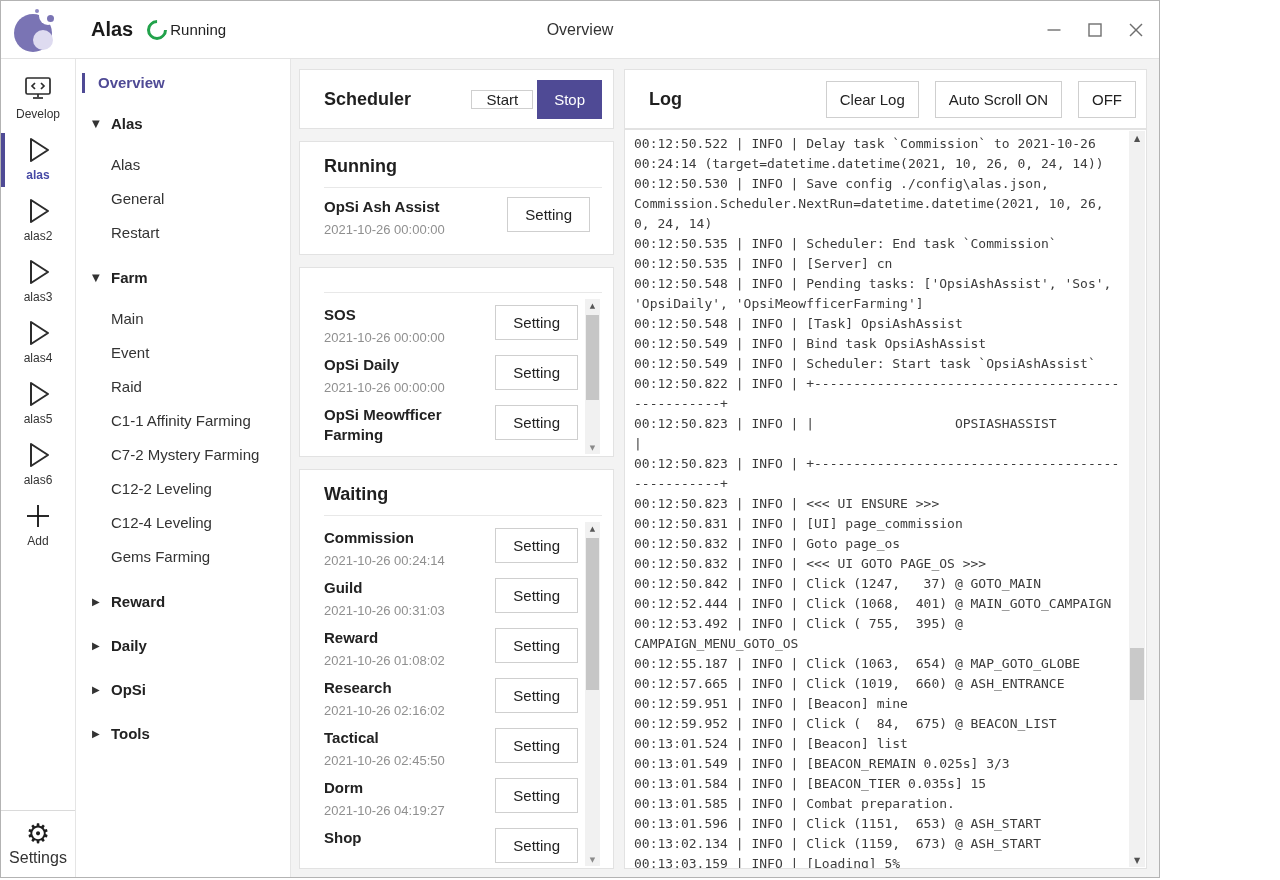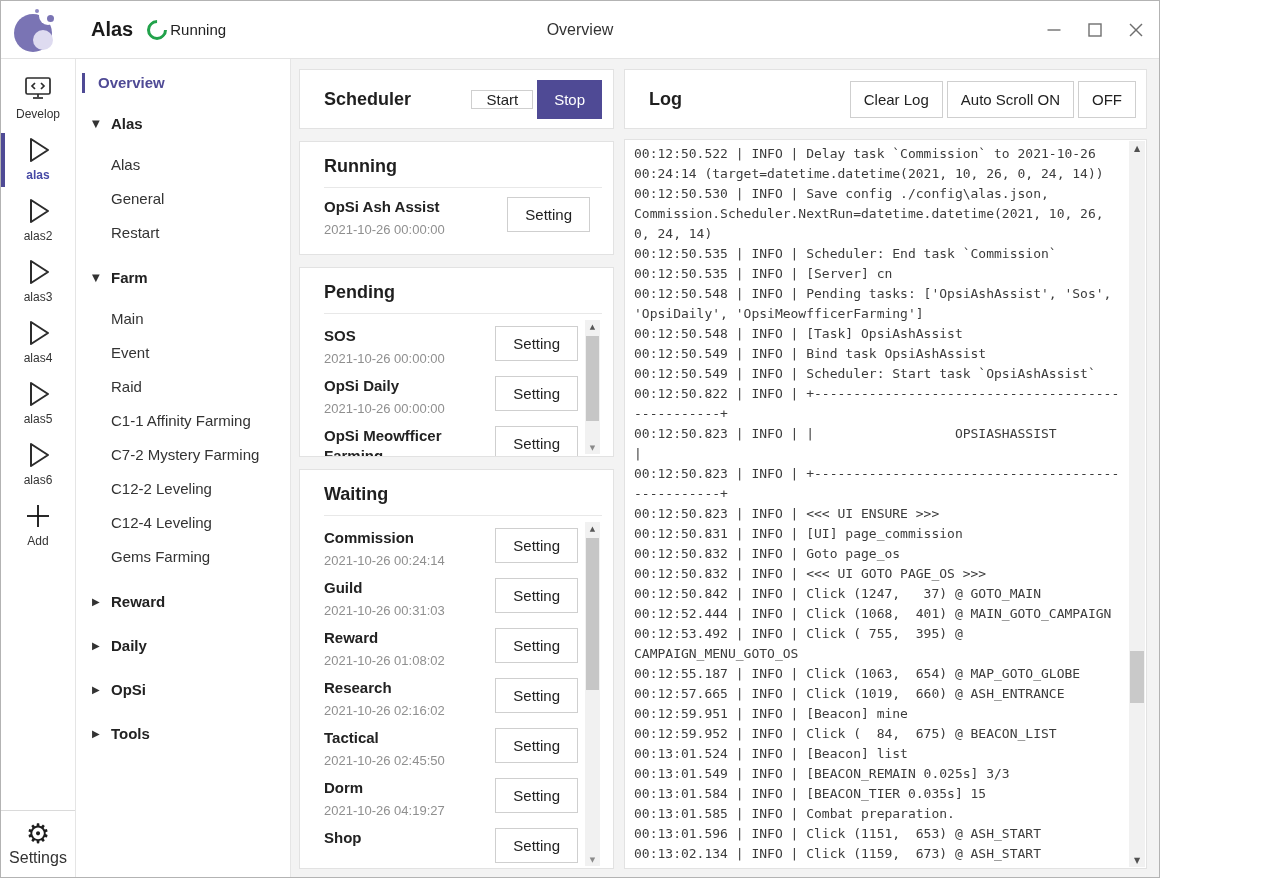--- a/index.html
+++ b/index.html
@@ -42,21 +42,21 @@
   .nav-header .tri{font-size:10px;color:#333;width:10px;font-family:"DejaVu Sans",sans-serif;}
   .nav-sub{margin-left:35px;line-height:20px;color:#333;}
   .mt-h{margin-top:21px;}   
   .mt-s{margin-top:14px;}   
   .mt-hs{margin-top:25px;}  
   .mt-hh{margin-top:24px;}  
 
   
   .content{flex:1;background:#f3f3f3;display:flex;gap:10px;padding:10px 12px 8px 8px;box-sizing:border-box;overflow:hidden;}
   .col-mid{width:315px;min-width:315px;display:flex;flex-direction:column;gap:12px;}
-  .col-log{flex:1;display:flex;flex-direction:column;gap:10px;overflow:hidden;}
+  .col-log{flex:1;display:flex;flex-direction:column;overflow:hidden;}
   .card{background:#fff;border:1px solid #e2e2e2;box-sizing:border-box;}
 
   
   .sched{height:60px;min-height:60px;display:flex;align-items:center;padding:0 11px 0 24px;}
   .card-title{font-size:18px;font-weight:600;color:#1f1f1f;}
   .btn{background:#fff;border:1px solid #cfcfcf;font-size:15px;color:#222;padding:0 14px;font-family:"Liberation Sans",sans-serif;cursor:pointer;}
   .btn-stop{background:#4f4a95;border-color:#4f4a95;color:#fff;padding:10px 16px;margin-left:4px;}
   .spacer{flex:1;}
 
   
@@ -76,21 +76,21 @@
 
   
   .fsb{position:absolute;top:2px;right:2px;bottom:2px;width:15px;background:#f1f1f1;}
   .fsb .sarr{position:absolute;left:0;width:15px;height:13px;display:flex;align-items:center;justify-content:center;font-size:7px;color:#565656;font-family:"DejaVu Sans",sans-serif;}
   .fsb .sarr.dn{bottom:0;color:#8a8a8a;}
   .fsb .sarr.up{top:0;}
   .fsb .thumb{position:absolute;left:1px;width:13px;background:#c6c6c6;}
 
   
   .log-head{height:60px;min-height:60px;display:flex;align-items:center;padding:0 10px 0 24px;}
-  .log-head .btn{margin-left:4px;padding:9px 13px;}
+  .log-head .btn{margin-left:16px;padding:9px 13px;}
   .log-box{flex:1;position:relative;overflow:hidden;}
   .log-pre{position:absolute;left:0;top:0;right:17px;bottom:0;margin:0;padding:4px 4px 4px 9px;
     font-family:"DejaVu Sans Mono",monospace;font-size:13px;line-height:20px;color:#3c3c3c;
     white-space:pre-wrap;overflow:hidden;max-width:77ch;box-sizing:content-box;}
   .logsb{position:absolute;top:1px;right:1px;bottom:1px;width:16px;background:#f1f1f1;}
   .logsb .sarr{position:absolute;left:0;width:16px;height:14px;display:flex;align-items:center;justify-content:center;font-size:8px;color:#515151;font-family:"DejaVu Sans",sans-serif;}
   .logsb .sarr.dn{bottom:0;}
   .logsb .sarr.up{top:0;}
   .logsb .thumb{position:absolute;left:1px;width:14px;background:#c9c9c9;top:70.3%;height:52px;}
 
@@ -270,21 +270,20 @@
           <div class="run-row">
             <div class="task-info">
               <div class="task-name">OpSi Ash Assist</div>
               <div class="task-time">2021-10-26 00:00:00</div>
             </div>
             <button class="btn">Setting</button>
           </div>
         </div>
 
         <div class="card taskcard pend-card">
-          <div class="card-title">Pending</div>
           <div class="divider"></div>
           <div class="tasklist">
             <div class="task-row">
               <div class="task-info">
                 <div class="task-name">SOS</div>
                 <div class="task-time">2021-10-26 00:00:00</div>
               </div>
               <button class="btn">Setting</button>
             </div>
             <div class="task-row">

